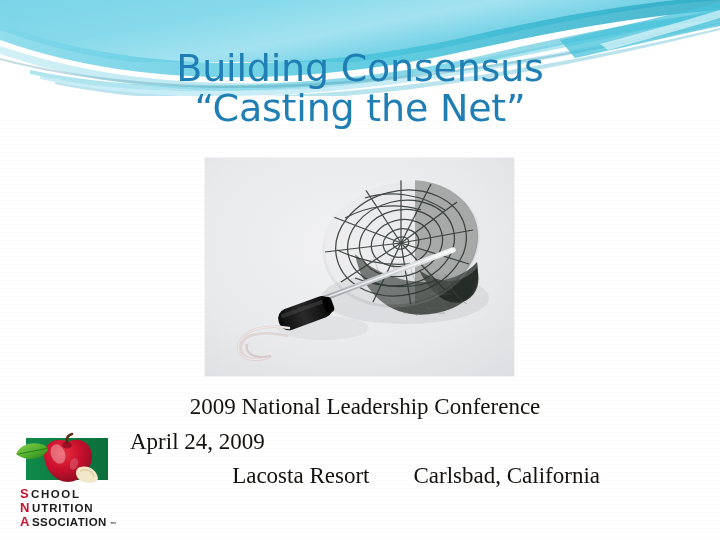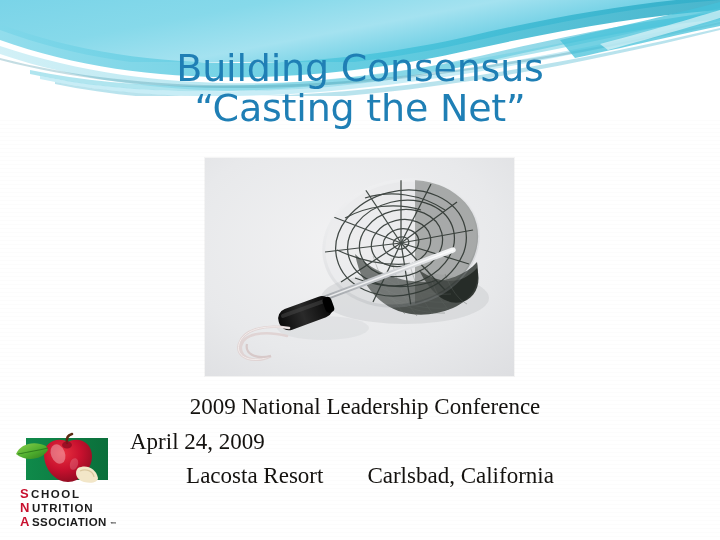--- a/index.html
+++ b/index.html
@@ -77,21 +77,21 @@
     top: 390px;
     width: 470px;
     font-family: "Liberation Serif", "DejaVu Serif", serif;
     color: #14120f;
     font-size: 23px;
     line-height: 1.50;
   }
   .cap-line   { white-space: nowrap; }
   .cap-line-1 { text-align: center; }
   .cap-line-2 { }
-  .cap-line-3 { text-align: center; padding-left: 10px; }
+  .cap-line-3 { text-align: right; padding-left: 10px; }
   .cap-gap    { display: inline-block; width: 44px; }
 
   
   .logo {
     position: absolute;
     left: 6px;
     top: 432px;
     width: 124px;
     height: 100px;
   }

